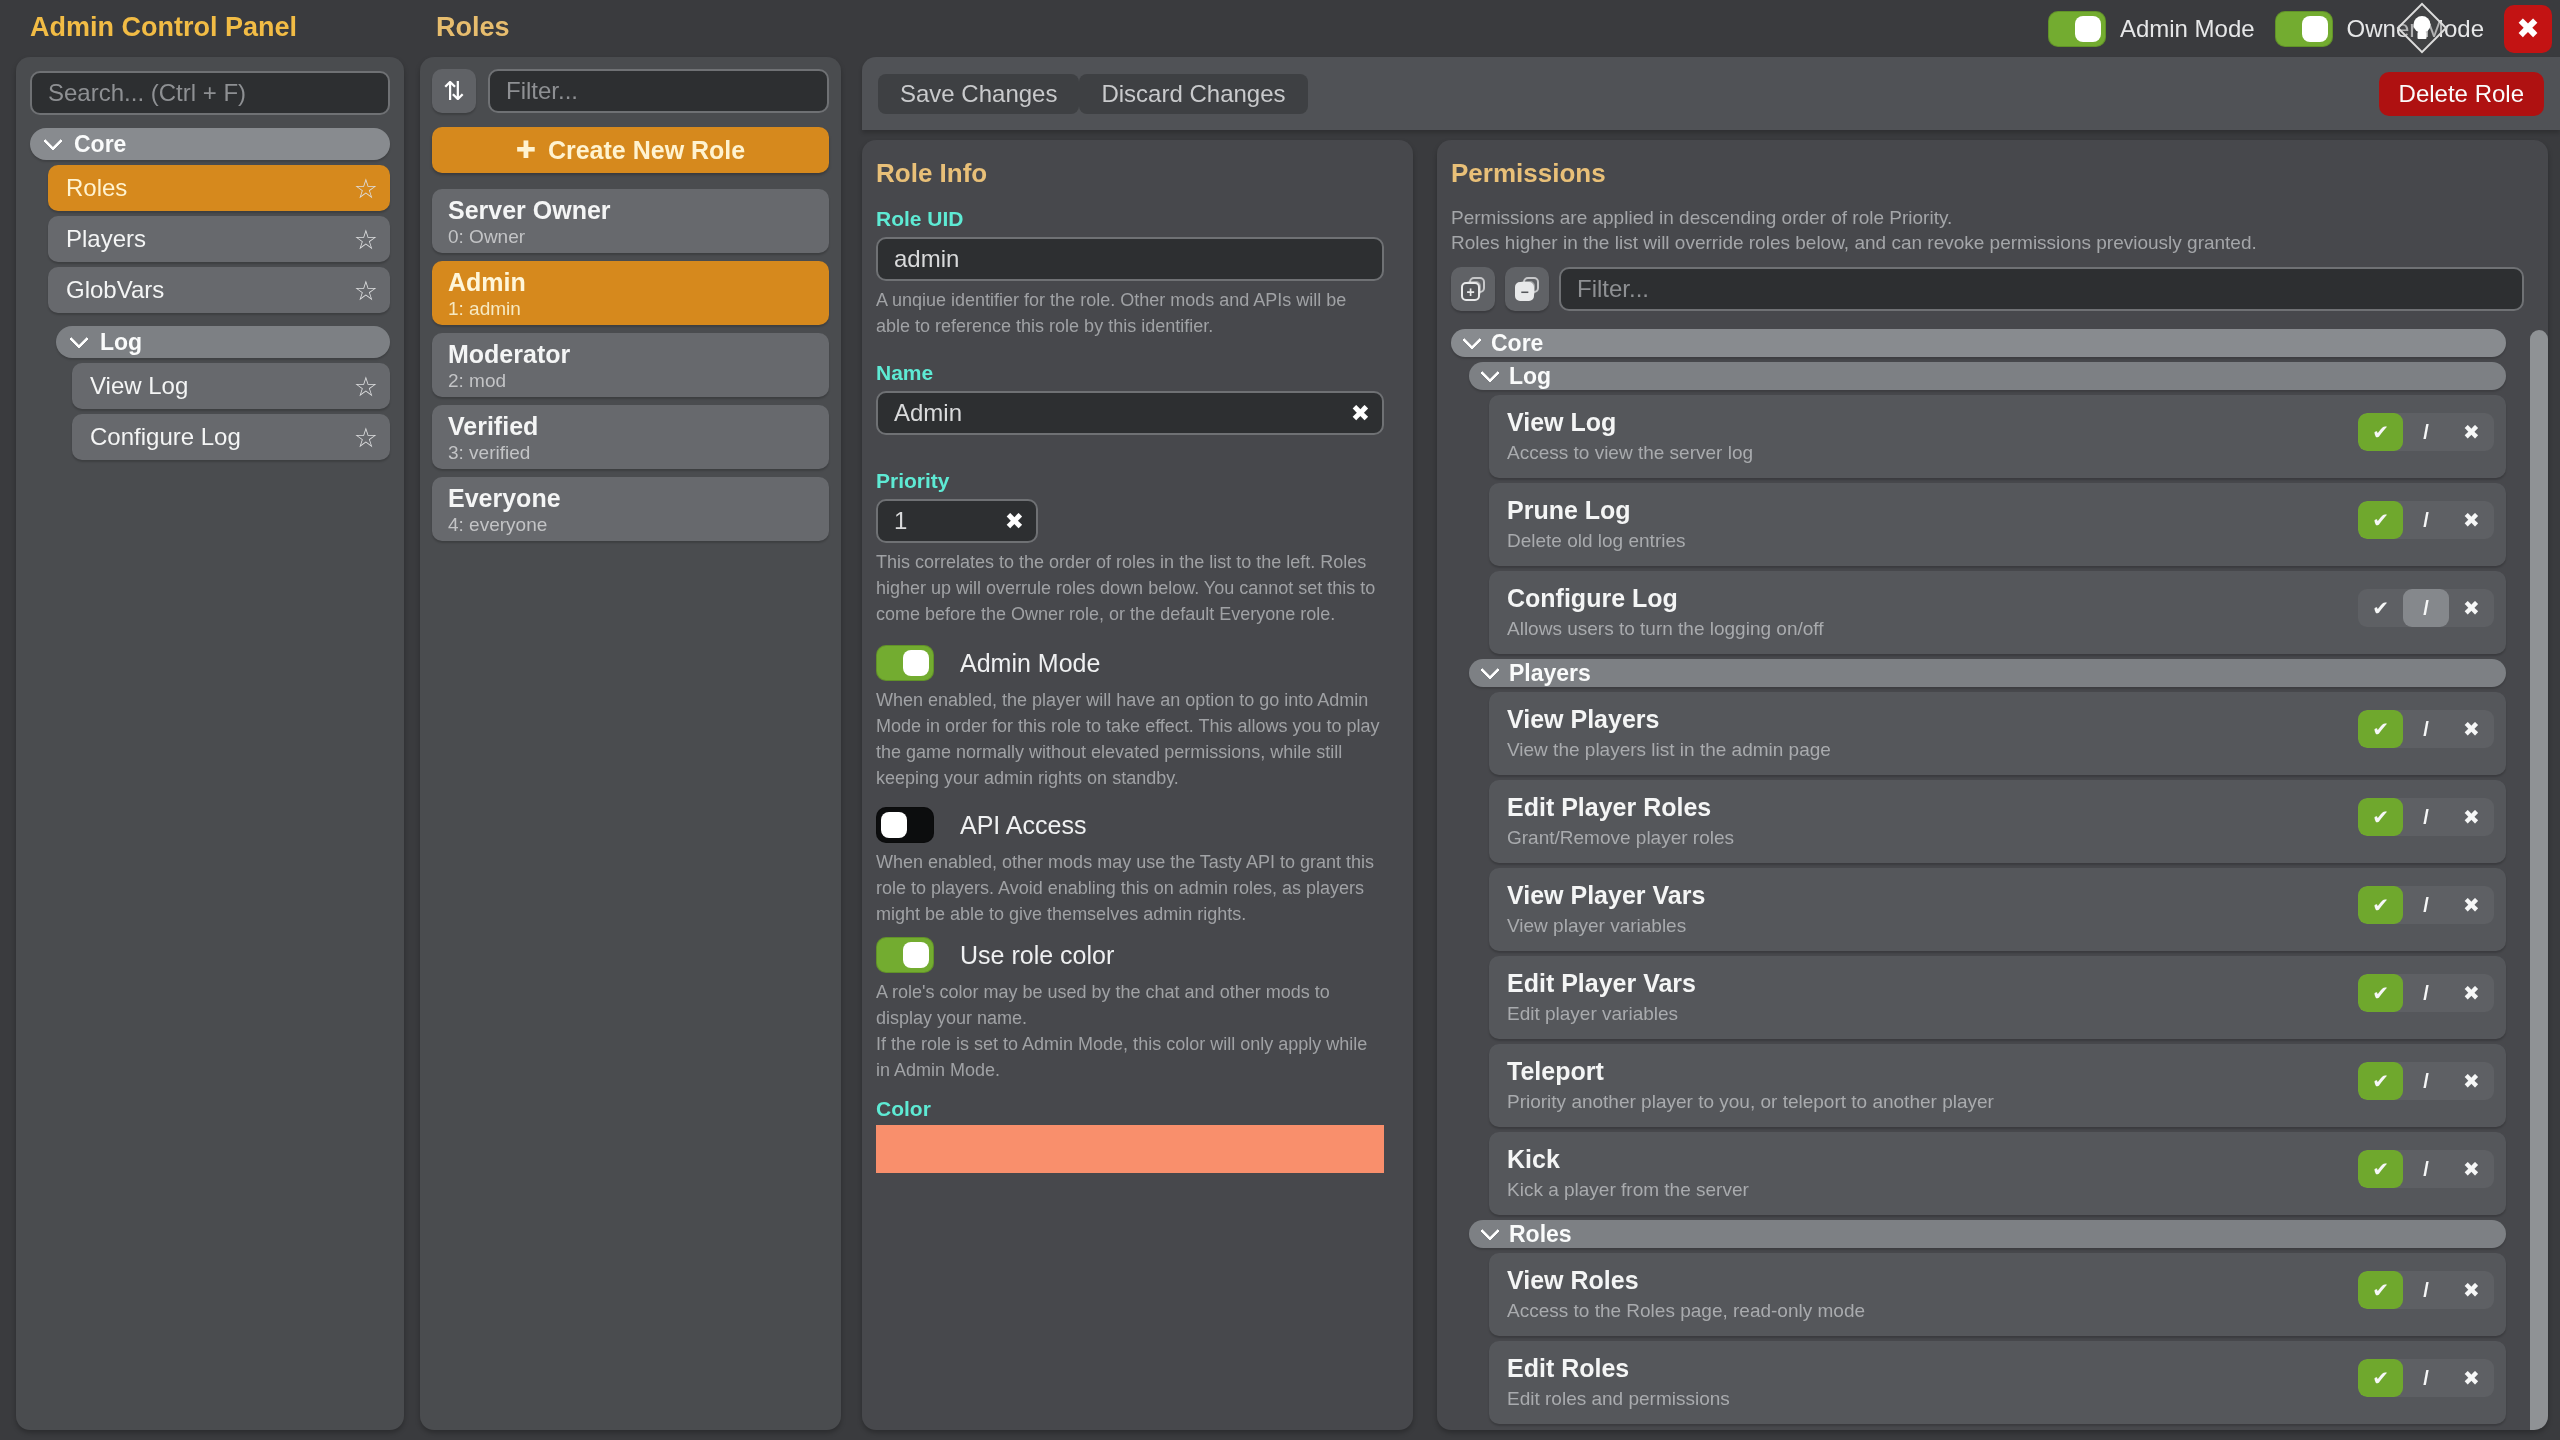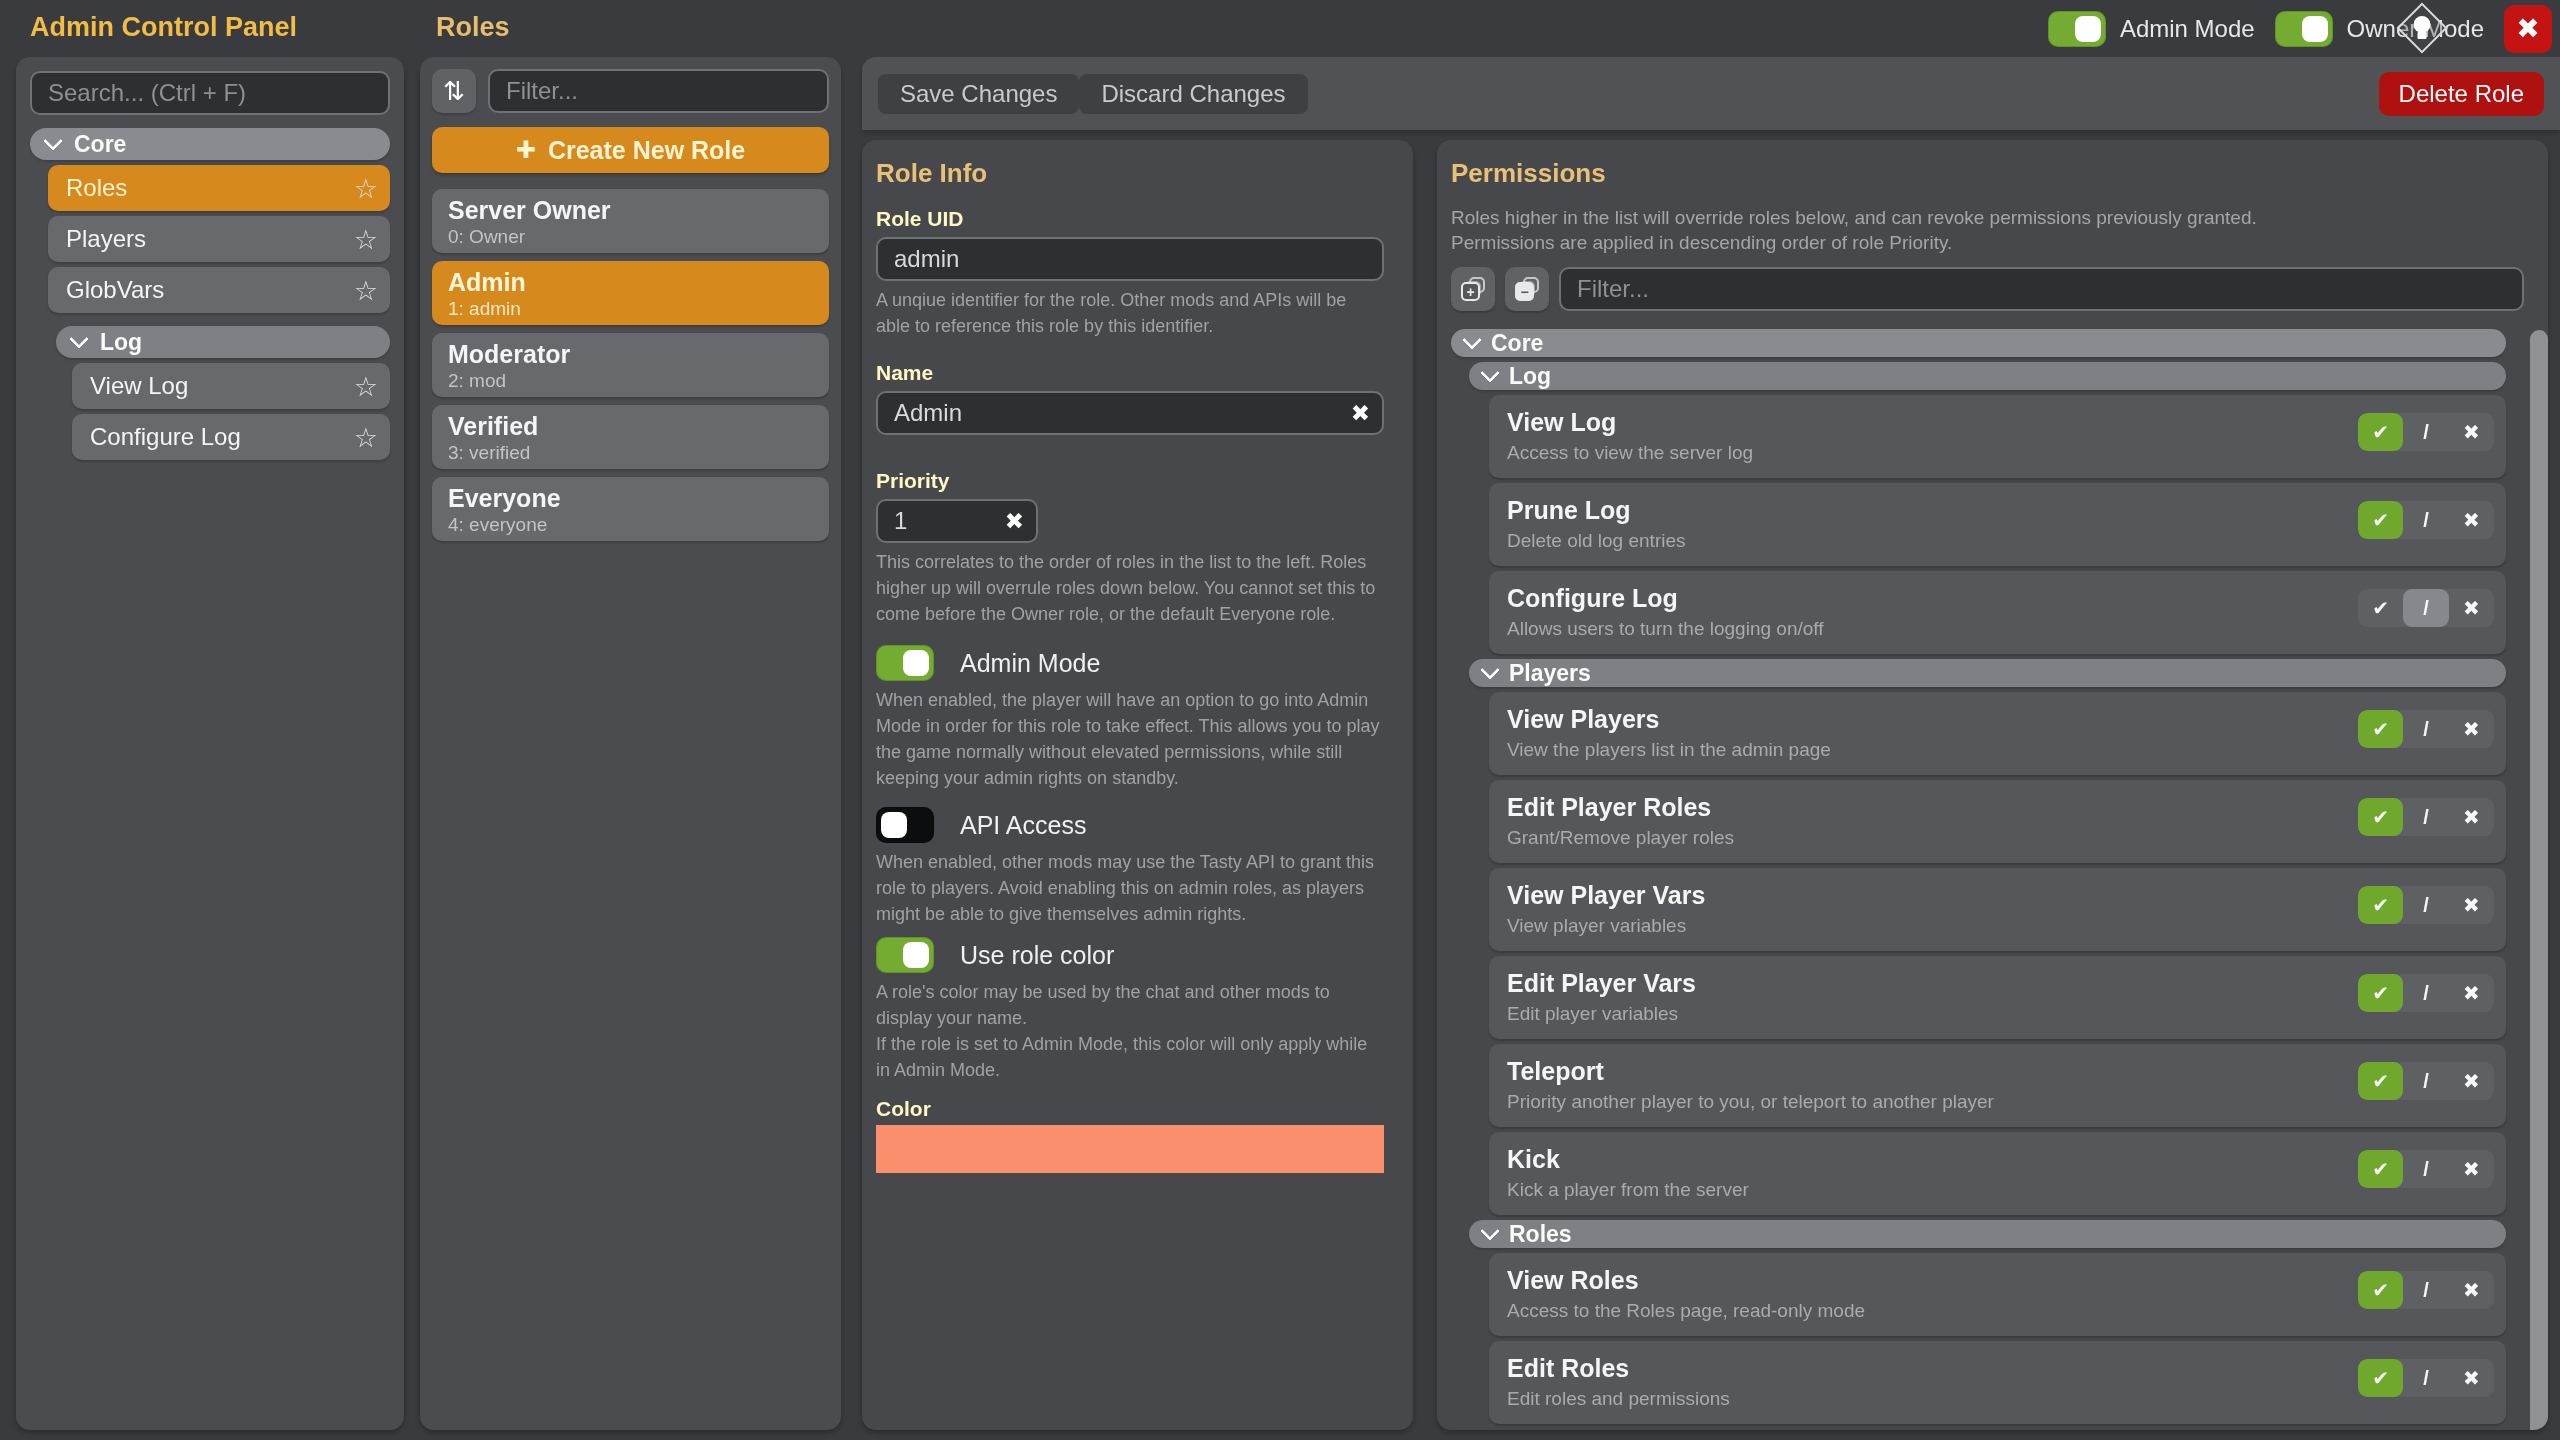--- a/index.html
+++ b/index.html
@@ -67,21 +67,21 @@
 
   
   .toolbar{position:absolute;left:862px;top:57px;width:1698px;height:73px;background:#505256;border-top-left-radius:14px;
     display:flex;align-items:center;gap:0;padding:0 16px;box-sizing:border-box;box-shadow:0 3px 4px rgba(0,0,0,.2)}
   .tb-btn{height:40px;border-radius:8px;background:#3E4043;color:#C9CACC;font-size:24px;display:flex;align-items:center;padding:0 22px;cursor:pointer}
   .delete-btn{margin-left:auto;height:44px;border-radius:10px;background:#AF1111;color:#FBFBFB;font-size:24px;display:flex;align-items:center;padding:0 20px;cursor:pointer}
 
   
   .roleinfo{left:862px;top:140px;width:551px;height:1290px;background:#47484C;padding:18px 29px 0 14px}
   .section-title{font-size:26px;font-weight:bold;color:#E9C078}
-  .field-label{font-size:21px;font-weight:bold;color:#fef9c3}
+  .field-label{font-size:21px;font-weight:bold;color:#5eead4}
   .mt18{margin-top:18px}.mt22{margin-top:22px}.mt34{margin-top:34px}.mt16{margin-top:16px}.mt14{margin-top:14px}.mt10{margin-top:10px}
   .help{font-size:18px;color:#A0A2A5;line-height:26px;margin-top:6px;white-space:pre-line}
   .pri-wrap{width:162px}
   .toggle-row{display:flex;align-items:center;gap:26px;font-size:25px;color:#EFF0F1}
   .swatch{height:48px;margin-top:4px;cursor:pointer}
 
   
   .perms{left:1437px;top:140px;width:1111px;height:1290px;background:#47484C;padding:18px 42px 0 14px;overflow:hidden}
   .perm-help{font-size:19px;color:#A4A6A9;line-height:25px;margin-top:16px}
   .controls-row{display:flex;gap:10px;margin-top:12px;margin-right:-18px}
@@ -261,22 +261,22 @@
   <div class="help">A role's color may be used by the chat and other mods to display your name.
 If the role is set to Admin Mode, this color will only apply while in Admin Mode.</div>
 
   <div class="field-label mt14">Color</div>
   <div class="swatch" style="background-color: rgb(249, 143, 108);"></div>
 </div>
 
 <div class="panel perms">
   <div class="section-title">Permissions</div>
   <div class="perm-help">
+    <div>Permissions are applied in descending order of role Priority.</div>
     <div>Roles higher in the list will override roles below, and can revoke permissions previously granted.</div>
-    <div>Permissions are applied in descending order of role Priority.</div>
   </div>
 
   <div class="controls-row">
     <div class="icon-btn">
       <span class="stack-ic">
           <span class="front outline">+</span>
         </span>
     </div>
     <div class="icon-btn">
       <span class="stack-ic">

